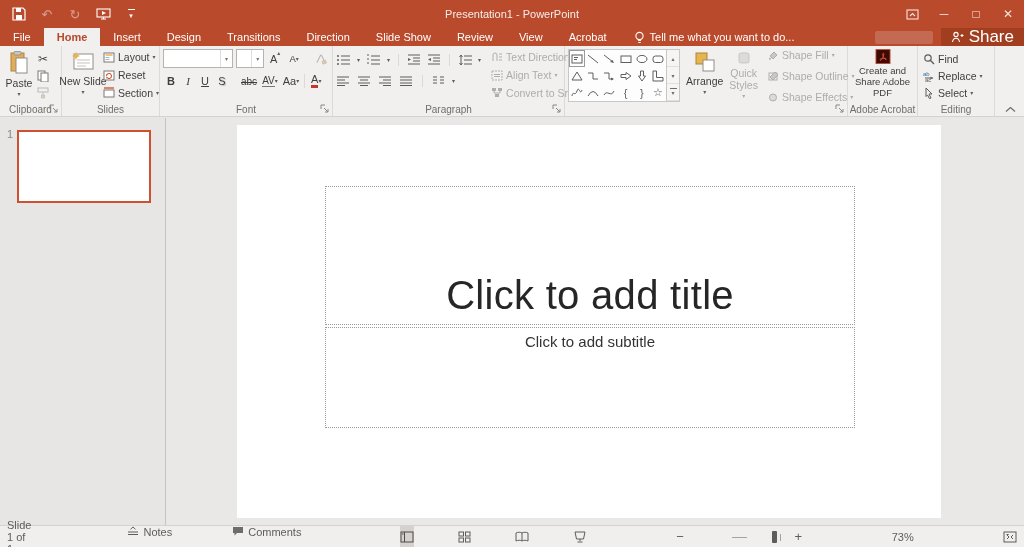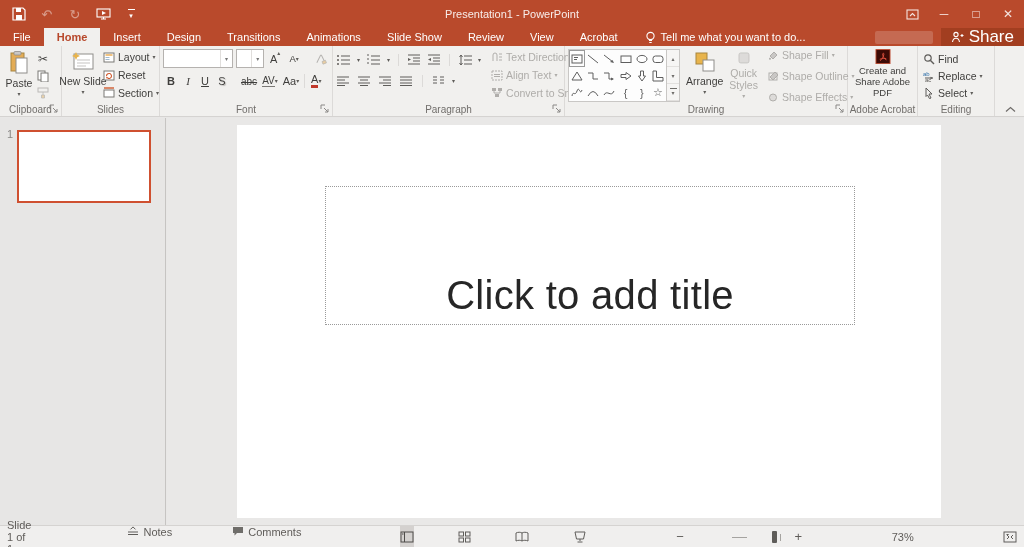--- a/index.html
+++ b/index.html
@@ -119,21 +119,21 @@
       <span class="wbtn">✕</span>
     </div>
   </div>
 
   <div class="tabrow">
     <div class="tab">File</div>
     <div class="tab active">Home</div>
     <div class="tab">Insert</div>
     <div class="tab">Design</div>
     <div class="tab">Transitions</div>
-    <div class="tab">Animations</div>
+    <div class="tab">Direction</div>
     <div class="tab">Slide Show</div>
     <div class="tab">Review</div>
     <div class="tab">View</div>
     <div class="tab">Acrobat</div>
     <div class="tellme">
       <span>
         <svg class="ic" width="11" height="13" viewBox="0 0 11 13">
             <circle cx="5.5" cy="5" r="3.6" fill="none" stroke="#fff" stroke-width="1.1"></circle>
             <path d="M4 9.5h3M4.3 11.5h2.4" stroke="#fff" stroke-width="1.1"></path>
           </svg>
@@ -518,21 +518,20 @@
             <span class="car dimtext">▾</span>
         </div>
         <div class="btn-sm dimtext">
           <svg class="ic" width="12" height="11" viewBox="0 0 12 11">
               <circle cx="6" cy="5.5" r="3.5" fill="#dddbd9" stroke="#b0aeab"></circle>
             </svg>
           <span>Shape Effects</span>
             <span class="car dimtext">▾</span>
         </div>
       </div>
-      <div class="group-label">Drawing</div>
       <span class="launcher">
         <svg class="ic" width="10" height="10" viewBox="0 0 10 10">
             <path d="M1 1v4M1 1h4" stroke="#8a8886" fill="none"></path>
             <path d="M4 4l4 4M8 8v-3M8 8h-3" stroke="#8a8886" fill="none"></path>
           </svg>
       </span>
     </div>
 
     <div class="group" style="width:70px; justify-content:center;">
       <div class="btn-lg" style="font-size:9.5px; padding-top:0;">
@@ -587,20 +586,23 @@
 
   <div class="main">
     <div class="thumbs">
       <span class="thumb-num">1</span>
       <div class="thumb"></div>
     </div>
     <div class="editor">
       <div class="slide">
         <div class="ph ph-title">
           <span>Click to add title</span>
+        </div>
+        <div class="ph ph-subtitle">
+          <span>Click to add subtitle</span>
         </div>
       </div>
     </div>
   </div>
 
   <div class="statusbar">
     <span>Slide 1 of 1</span>
     <span class="sb-spacer"></span>
     <div class="sb-item">
       <svg class="ic" width="12" height="10" viewBox="0 0 12 10">

